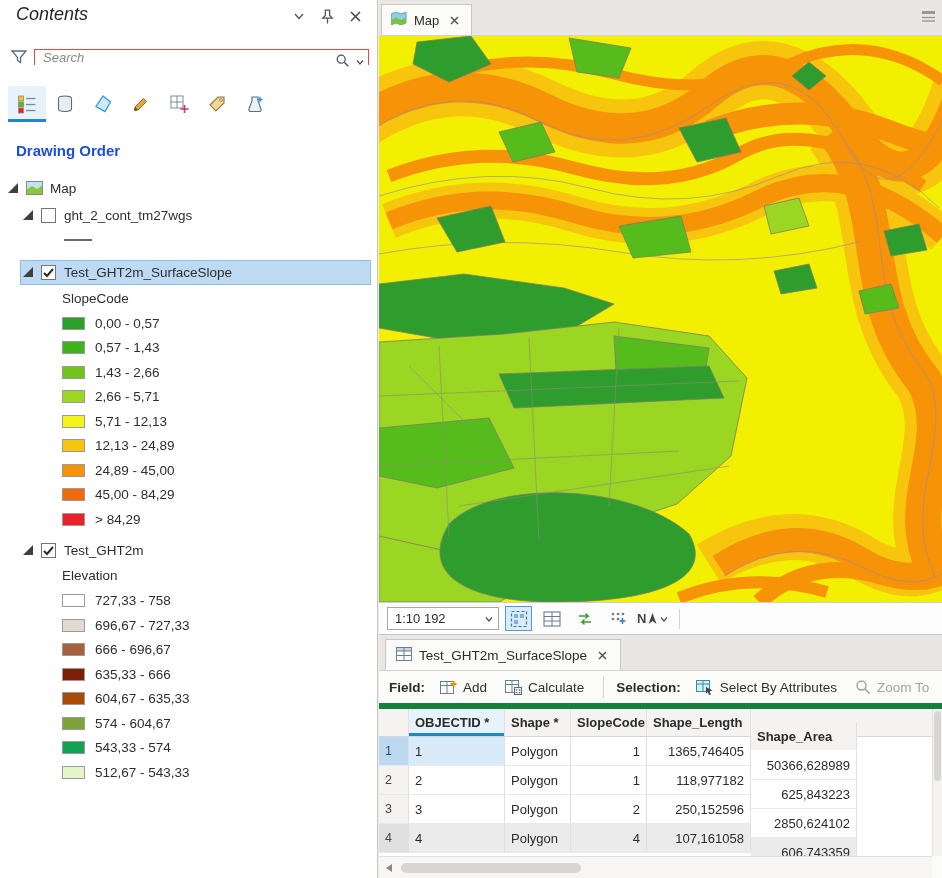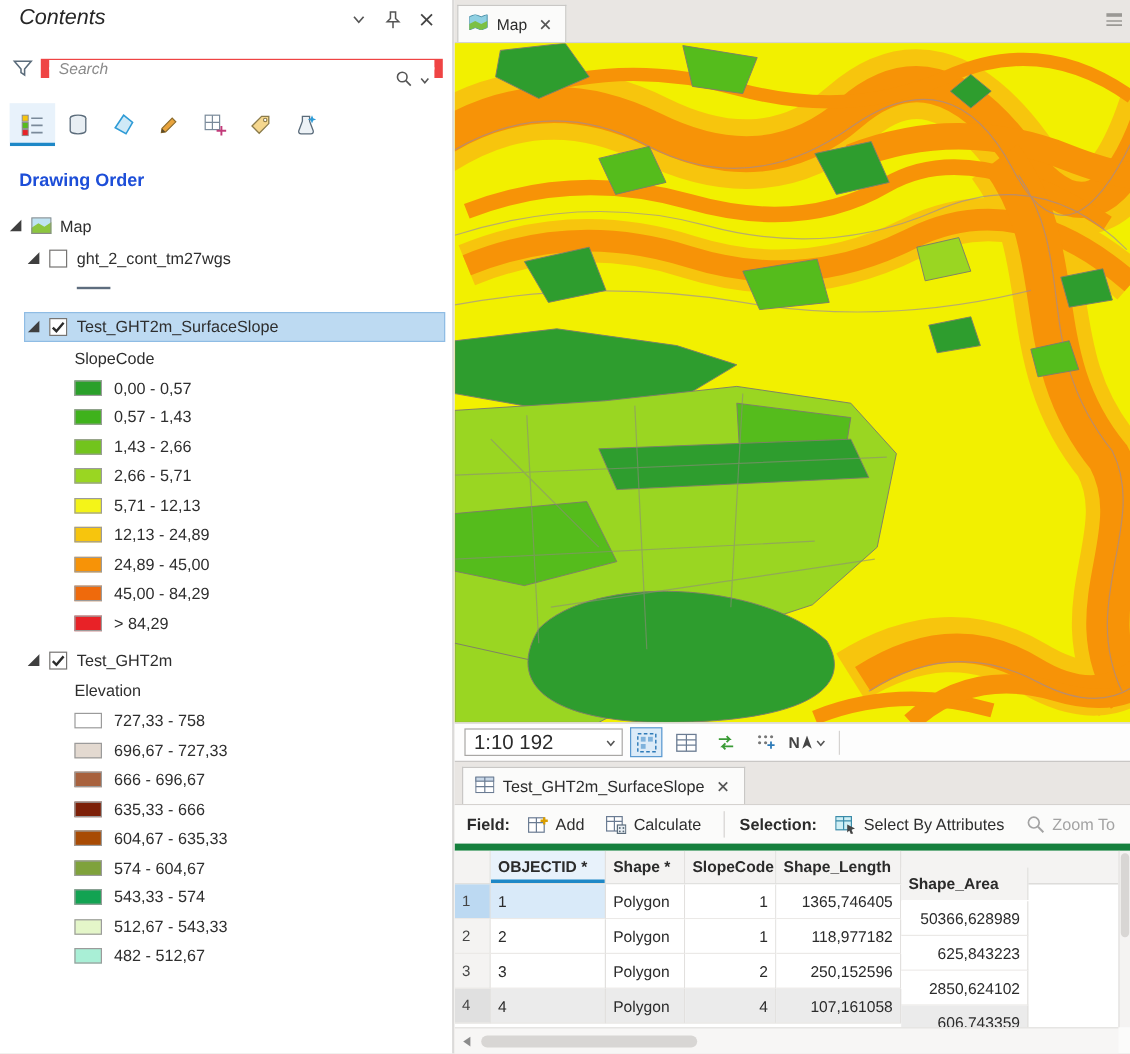--- a/index.html
+++ b/index.html
@@ -6,21 +6,21 @@
   body{width:942px;height:878px;font-family:"Liberation Sans",sans-serif;color:#2B2B2B;background:#EDEBE9;overflow:hidden;position:relative;}
   .app{position:absolute;inset:0;width:942px;height:878px;}
 
   
   .contents-panel{position:absolute;left:0;top:0;width:378px;height:878px;background:#FFF;border-right:1px solid #C9C7C5;z-index:3;}
   .contents-header{display:flex;height:40px;padding:4px 10px 0 16px;font-style:italic;}
   .contents-title{flex:1;font-size:18px;color:#262626;}
   .hdr-btn{width:24px;height:24px;display:flex;align-items:center;justify-content:center;margin-left:4px;cursor:pointer;}
   .search-row{display:flex;align-items:center;height:34px;padding:0 8px 0 6px;}
   .filter-btn{width:26px;height:26px;display:flex;align-items:center;justify-content:center;margin-right:2px;}
-  .search-box{position:relative;flex:1;height:16px;border:7px solid #ef4444;background:#FFF;display:flex;align-items:center;}
+  .search-box{position:relative;flex:1;height:16px;border:1px solid #ef4444;background:#FFF;display:flex;align-items:center;}
   .search-box input{flex:1;border:none;outline:none;font-size:13px;padding:0 46px 0 8px;font-family:inherit;color:#333;}
   .search-box input::placeholder{color:#8A8A8A;font-style:italic;}
   .sb-icons{position:absolute;right:3px;top:0;height:24px;display:flex;align-items:center;gap:5px;}
   .contents-toolbar{display:flex;align-items:flex-end;padding:8px 0 0 8px;height:48px;}
   .ct-btn{width:38px;height:36px;display:flex;align-items:center;justify-content:center;cursor:pointer;}
   .ct-btn.active{background:#E8F2FB;box-shadow:inset 0 -3px 0 #1E88C7;}
   .section-heading{font-weight:bold;font-size:15px;padding:20px 0 6px 16px;color:#1d4ed8;}
   .tree{padding-top:10px;font-size:13.5px;}
   .tree-row{display:flex;align-items:center;height:26px;}
   .row-map{padding-left:8px;}
@@ -42,21 +42,21 @@
   
   .right-area{position:absolute;left:379px;top:0;right:0;bottom:0;}
   .map-tabbar{position:absolute;left:0;right:0;top:0;height:36px;background:#E9E6E3;border-bottom:1px solid #D5D2CF;display:flex;align-items:flex-end;}
   .view-tab{display:flex;align-items:center;gap:7px;height:31px;margin-left:2px;padding:0 9px;background:#FBFBFA;border:1px solid #C9C7C5;border-bottom:none;font-size:13px;cursor:pointer;}
   .tab-close{display:flex;align-items:center;justify-content:center;width:16px;height:16px;cursor:pointer;}
   .tabbar-corner{position:absolute;right:6px;top:9px;cursor:pointer;}
   .map-canvas{position:absolute;left:0;right:0;top:36px;height:566px;overflow:hidden;background:#F2F000;cursor:crosshair;}
   .map-canvas svg{display:block;}
 
   .map-statusbar{position:absolute;left:0;right:0;top:602px;height:32px;background:#FDFDFD;border-top:1px solid #CFCDCB;display:flex;align-items:center;padding-left:8px;gap:6px;}
-  .scale-combo{width:132px;height:23px;border:1px solid #A9A7A5;background:#FFF;display:flex;align-items:center;font-size:17px;padding:0 4px 0 7px;cursor:pointer;}
+  .scale-combo{width:112px;height:23px;border:1px solid #A9A7A5;background:#FFF;display:flex;align-items:center;font-size:13px;padding:0 4px 0 7px;cursor:pointer;}
   .scale-combo .scale-text{flex:1;}
   .st-btn{width:27px;height:25px;display:flex;align-items:center;justify-content:center;cursor:pointer;}
   .st-btn.active{border:1px solid #5A99D0;background:#DCEBF8;}
   .st-sep{width:1px;height:20px;background:#D5D3D1;margin:0 4px;}
   .north-btn{display:flex;align-items:center;gap:2px;font-size:13px;font-weight:bold;color:#444;cursor:pointer;}
 
   
   .table-panel{position:absolute;left:0;right:0;top:634px;bottom:0;background:#FBFBFA;border-top:1px solid #C9C7C5;}
   .table-tabbar{position:absolute;left:0;right:0;top:0;height:36px;background:#E9E6E3;border-bottom:1px solid #D5D2CF;display:flex;align-items:flex-end;}
   .panel-tab{display:flex;align-items:center;gap:7px;height:31px;margin-left:6px;padding:0 10px;background:#FBFBFA;border:1px solid #C9C7C5;border-bottom:none;font-size:13.5px;cursor:pointer;}
@@ -338,24 +338,20 @@
           <div class="legend-row">
             <span class="swatch" style="background: rgb(18, 163, 82);"></span>
             <span class="legend-label">543,33 - 574</span>
           </div>
 
           <div class="legend-row">
             <span class="swatch" style="background: rgb(228, 246, 201);"></span>
             <span class="legend-label">512,67 - 543,33</span>
           </div>
 
-          <div class="legend-row">
-            <span class="swatch" style="background: rgb(169, 239, 214);"></span>
-            <span class="legend-label">482 - 512,67</span>
-          </div>
         </div>
     </div>
   </aside>
 
   <div class="right-area">
 
     <div class="map-tabbar">
       <div class="view-tab">
         <span>
           <svg width="16" height="13" viewBox="0 0 16 13">

